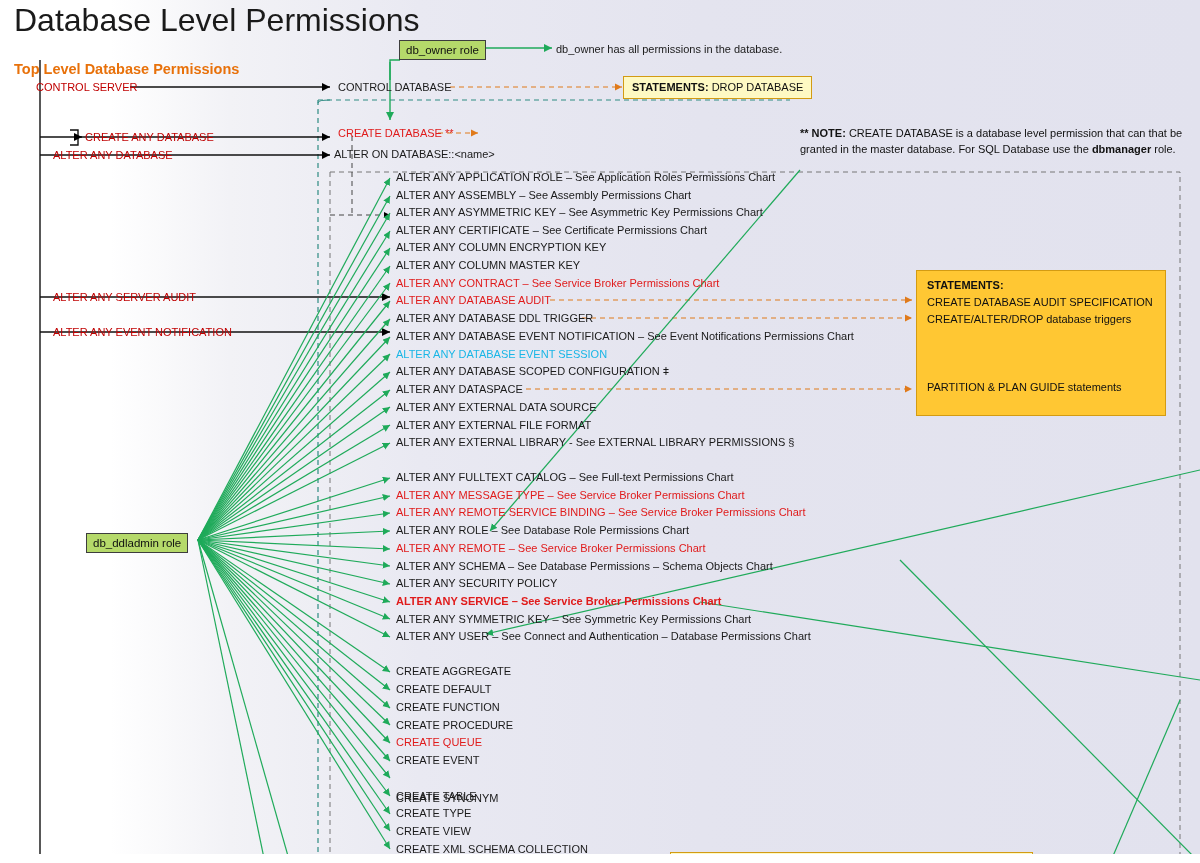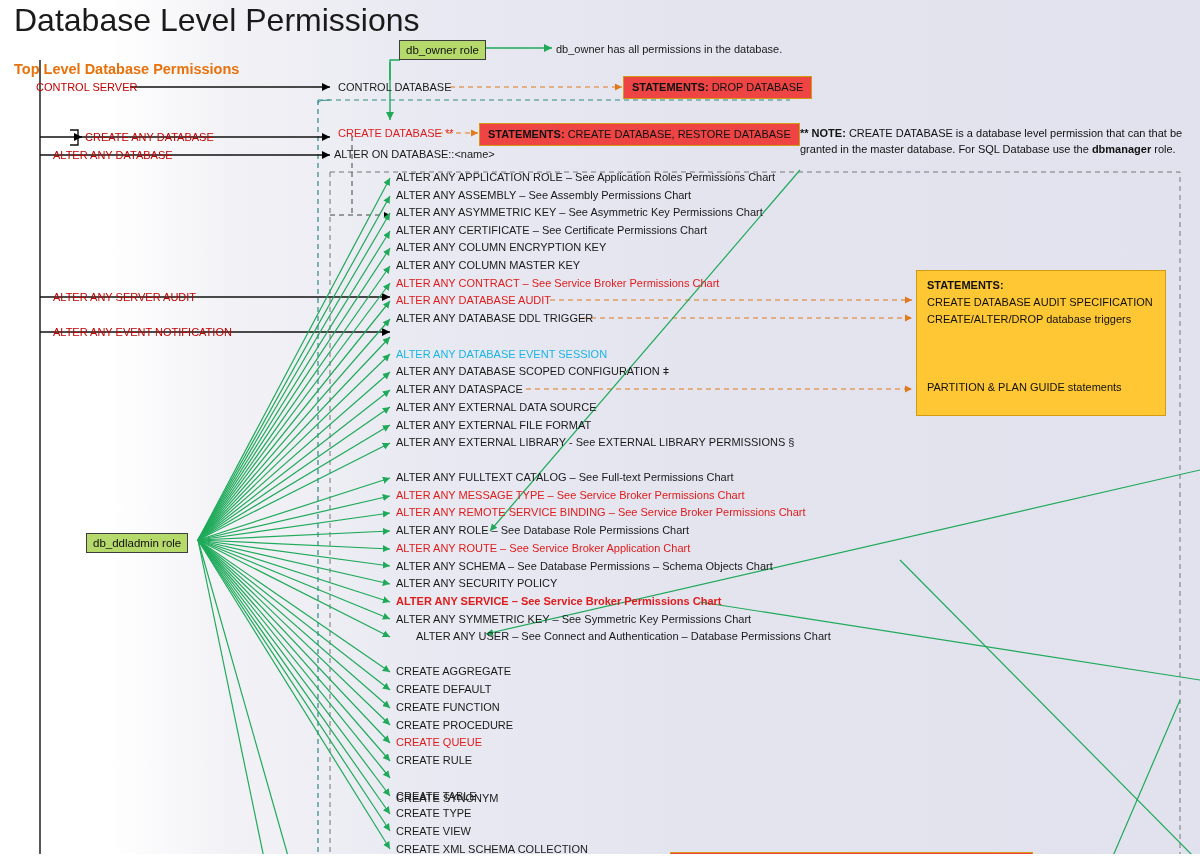--- a/index.html
+++ b/index.html
@@ -61,21 +61,21 @@
     background: #b5d96a;
     border: 1px solid #3d3d3d;
     font-size: 11.5px;
     color: #111;
     padding: 2px 6px;
     white-space: nowrap;
     line-height: 14px;
   }
   .stmt-box {
     position: absolute;
-    background: #ef4444;
+    background: #fef9c3;
     border: 1px solid #d39b13;
     font-size: 11px;
     color: #111;
     padding: 3px 8px;
     white-space: nowrap;
     line-height: 15px;
   }
   .stmt-box b { font-weight: bold; }
   .stmt-panel {
     position: absolute;
@@ -238,24 +238,20 @@
   <div class="small-label" style="left:53px; top:326px;">ALTER ANY EVENT NOTIFICATION</div>
 
   <div class="plain" style="left:338px; top:81px;">CONTROL DATABASE</div>
   <div class="plain" style="left:338px; top:127px; color:#e01b1b;">CREATE DATABASE **</div>
   <div class="plain" style="left:334px; top:148px;">ALTER ON DATABASE::&lt;name&gt;</div>
 
   <div class="stmt-box" style="left:623px; top:76px;">
     <b>STATEMENTS:</b>
     <span>DROP DATABASE</span>
   </div>
-  <div class="stmt-box" style="left:479px; top:123px;">
-    <b>STATEMENTS:</b>
-    <span>CREATE DATABASE, RESTORE DATABASE</span>
-  </div>
 
   <div class="note" style="left:800px; top:125px; width:395px;">
     <b>** NOTE:</b><span> CREATE DATABASE is a database level permission that can that be granted in the master database. For SQL Database use the </span><b>dbmanager</b><span> role.</span>
   </div>
 
   <div class="stmt-panel" style="left:916px; top:270px; width:228px; height:132px;">
     <div style="font-weight:bold;">STATEMENTS:</div>
     <div>CREATE DATABASE AUDIT SPECIFICATION</div>
     <div>CREATE/ALTER/DROP database triggers</div>
     <div style="height:17px;"></div>
@@ -270,42 +266,43 @@
 
   <div class="perm" style="left:396px; top:171px;">ALTER ANY APPLICATION ROLE – See Application Roles Permissions Chart</div>
   <div class="perm" style="left:396px; top:189px;">ALTER ANY ASSEMBLY – See Assembly Permissions Chart</div>
   <div class="perm" style="left:396px; top:206px;">ALTER ANY ASYMMETRIC KEY – See Asymmetric Key Permissions Chart</div>
   <div class="perm" style="left:396px; top:224px;">ALTER ANY CERTIFICATE – See Certificate Permissions Chart</div>
   <div class="perm" style="left:396px; top:241px;">ALTER ANY COLUMN ENCRYPTION KEY</div>
   <div class="perm" style="left:396px; top:259px;">ALTER ANY COLUMN MASTER KEY</div>
   <div class="perm red" style="left:396px; top:277px;">ALTER ANY CONTRACT – See Service Broker Permissions Chart</div>
   <div class="perm red" style="left:396px; top:294px;">ALTER ANY DATABASE AUDIT</div>
   <div class="perm" style="left:396px; top:312px;">ALTER ANY DATABASE DDL TRIGGER</div>
+  <div class="perm" style="left:396px; top:330px;">ALTER ANY DATABASE EVENT NOTIFICATION – See Event Notifications Permissions Chart</div>
   <div class="perm cyan" style="left:396px; top:348px;">ALTER ANY DATABASE EVENT SESSION</div>
   <div class="perm" style="left:396px; top:365px;">ALTER ANY DATABASE SCOPED CONFIGURATION ǂ</div>
   <div class="perm" style="left:396px; top:383px;">ALTER ANY DATASPACE</div>
   <div class="perm" style="left:396px; top:401px;">ALTER ANY EXTERNAL DATA SOURCE</div>
   <div class="perm" style="left:396px; top:419px;">ALTER ANY EXTERNAL FILE FORMAT</div>
   <div class="perm" style="left:396px; top:436px;">ALTER ANY EXTERNAL LIBRARY - See EXTERNAL LIBRARY PERMISSIONS §</div>
   <div class="perm" style="left:396px; top:471px;">ALTER ANY FULLTEXT CATALOG – See Full-text Permissions Chart</div>
   <div class="perm red" style="left:396px; top:489px;">ALTER ANY MESSAGE TYPE – See Service Broker Permissions Chart</div>
   <div class="perm red" style="left:396px; top:506px;">ALTER ANY REMOTE SERVICE BINDING –  See Service Broker Permissions Chart</div>
   <div class="perm" style="left:396px; top:524px;">ALTER ANY ROLE – See Database Role Permissions Chart</div>
-  <div class="perm red" style="left:396px; top:542px;">ALTER ANY ROUTE – See Service Broker Application Chart</div>
+  <div class="perm red" style="left:396px; top:542px;">ALTER ANY REMOTE – See Service Broker Permissions Chart</div>
   <div class="perm" style="left:396px; top:560px;">ALTER ANY SCHEMA – See Database Permissions – Schema Objects Chart</div>
   <div class="perm" style="left:396px; top:577px;">ALTER ANY SECURITY POLICY</div>
   <div class="perm red" style="left:396px; top:595px;font-weight:bold;">ALTER ANY SERVICE – See Service Broker Permissions Chart</div>
   <div class="perm" style="left:396px; top:613px;">ALTER ANY SYMMETRIC KEY – See Symmetric Key Permissions Chart</div>
-  <div class="perm" style="left:416px; top:630px;">ALTER ANY USER – See Connect and Authentication – Database Permissions Chart</div>
+  <div class="perm" style="left:396px; top:630px;">ALTER ANY USER – See Connect and Authentication – Database Permissions Chart</div>
 
   <div class="perm" style="left:396px; top:665px;">CREATE AGGREGATE</div>
   <div class="perm" style="left:396px; top:683px;">CREATE DEFAULT</div>
   <div class="perm" style="left:396px; top:701px;">CREATE FUNCTION</div>
   <div class="perm" style="left:396px; top:719px;">CREATE PROCEDURE</div>
   <div class="perm red" style="left:396px; top:736px;">CREATE QUEUE</div>
-  <div class="perm" style="left:396px; top:754px;">CREATE RULE</div>
+  <div class="perm" style="left:396px; top:754px;">CREATE EVENT</div>
   <div class="perm" style="left:396px; top:772px;margin-top:20px;">CREATE SYNONYM</div>
   <div class="perm" style="left:396px; top:790px;">CREATE TABLE</div>
   <div class="perm" style="left:396px; top:807px;">CREATE TYPE</div>
   <div class="perm" style="left:396px; top:825px;">CREATE VIEW</div>
   <div class="perm" style="left:396px; top:843px;">CREATE XML SCHEMA COLLECTION</div>
   <div class="perm cyan" style="left:336px; top:857px;">ADMINISTER DATABASE BULK OPERATIONS</div>
 </div>
 
 </body></html>

